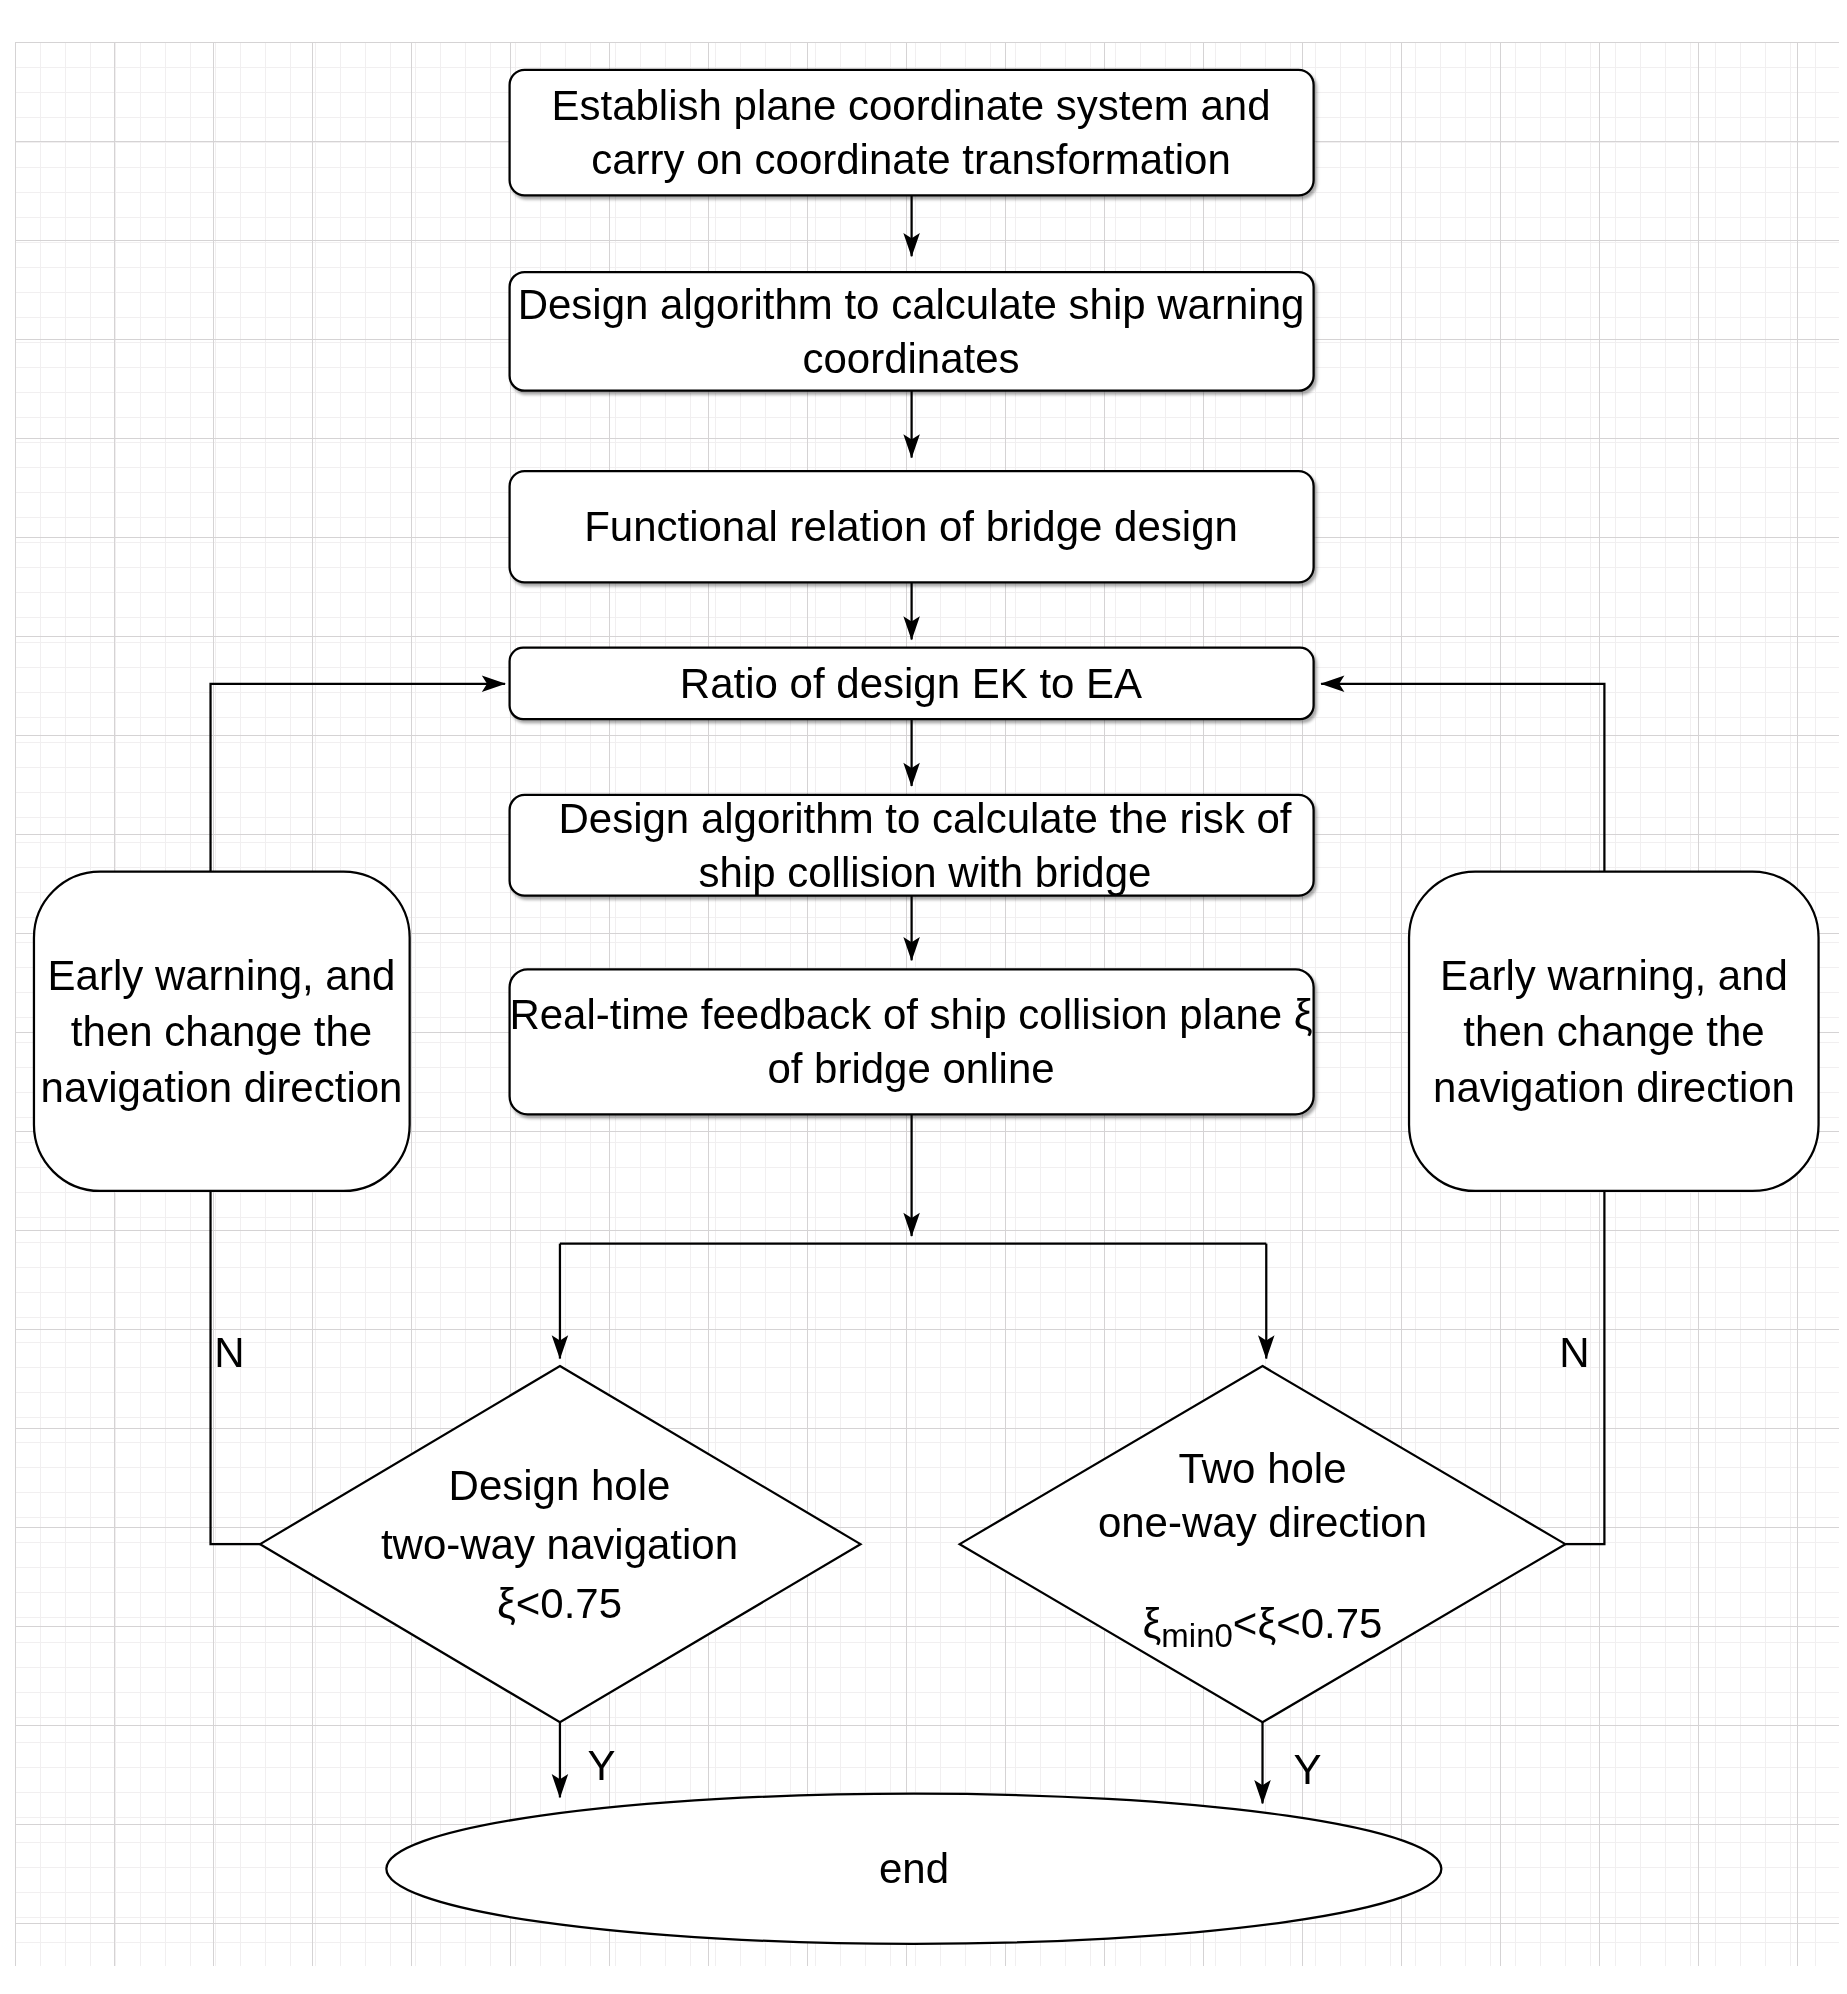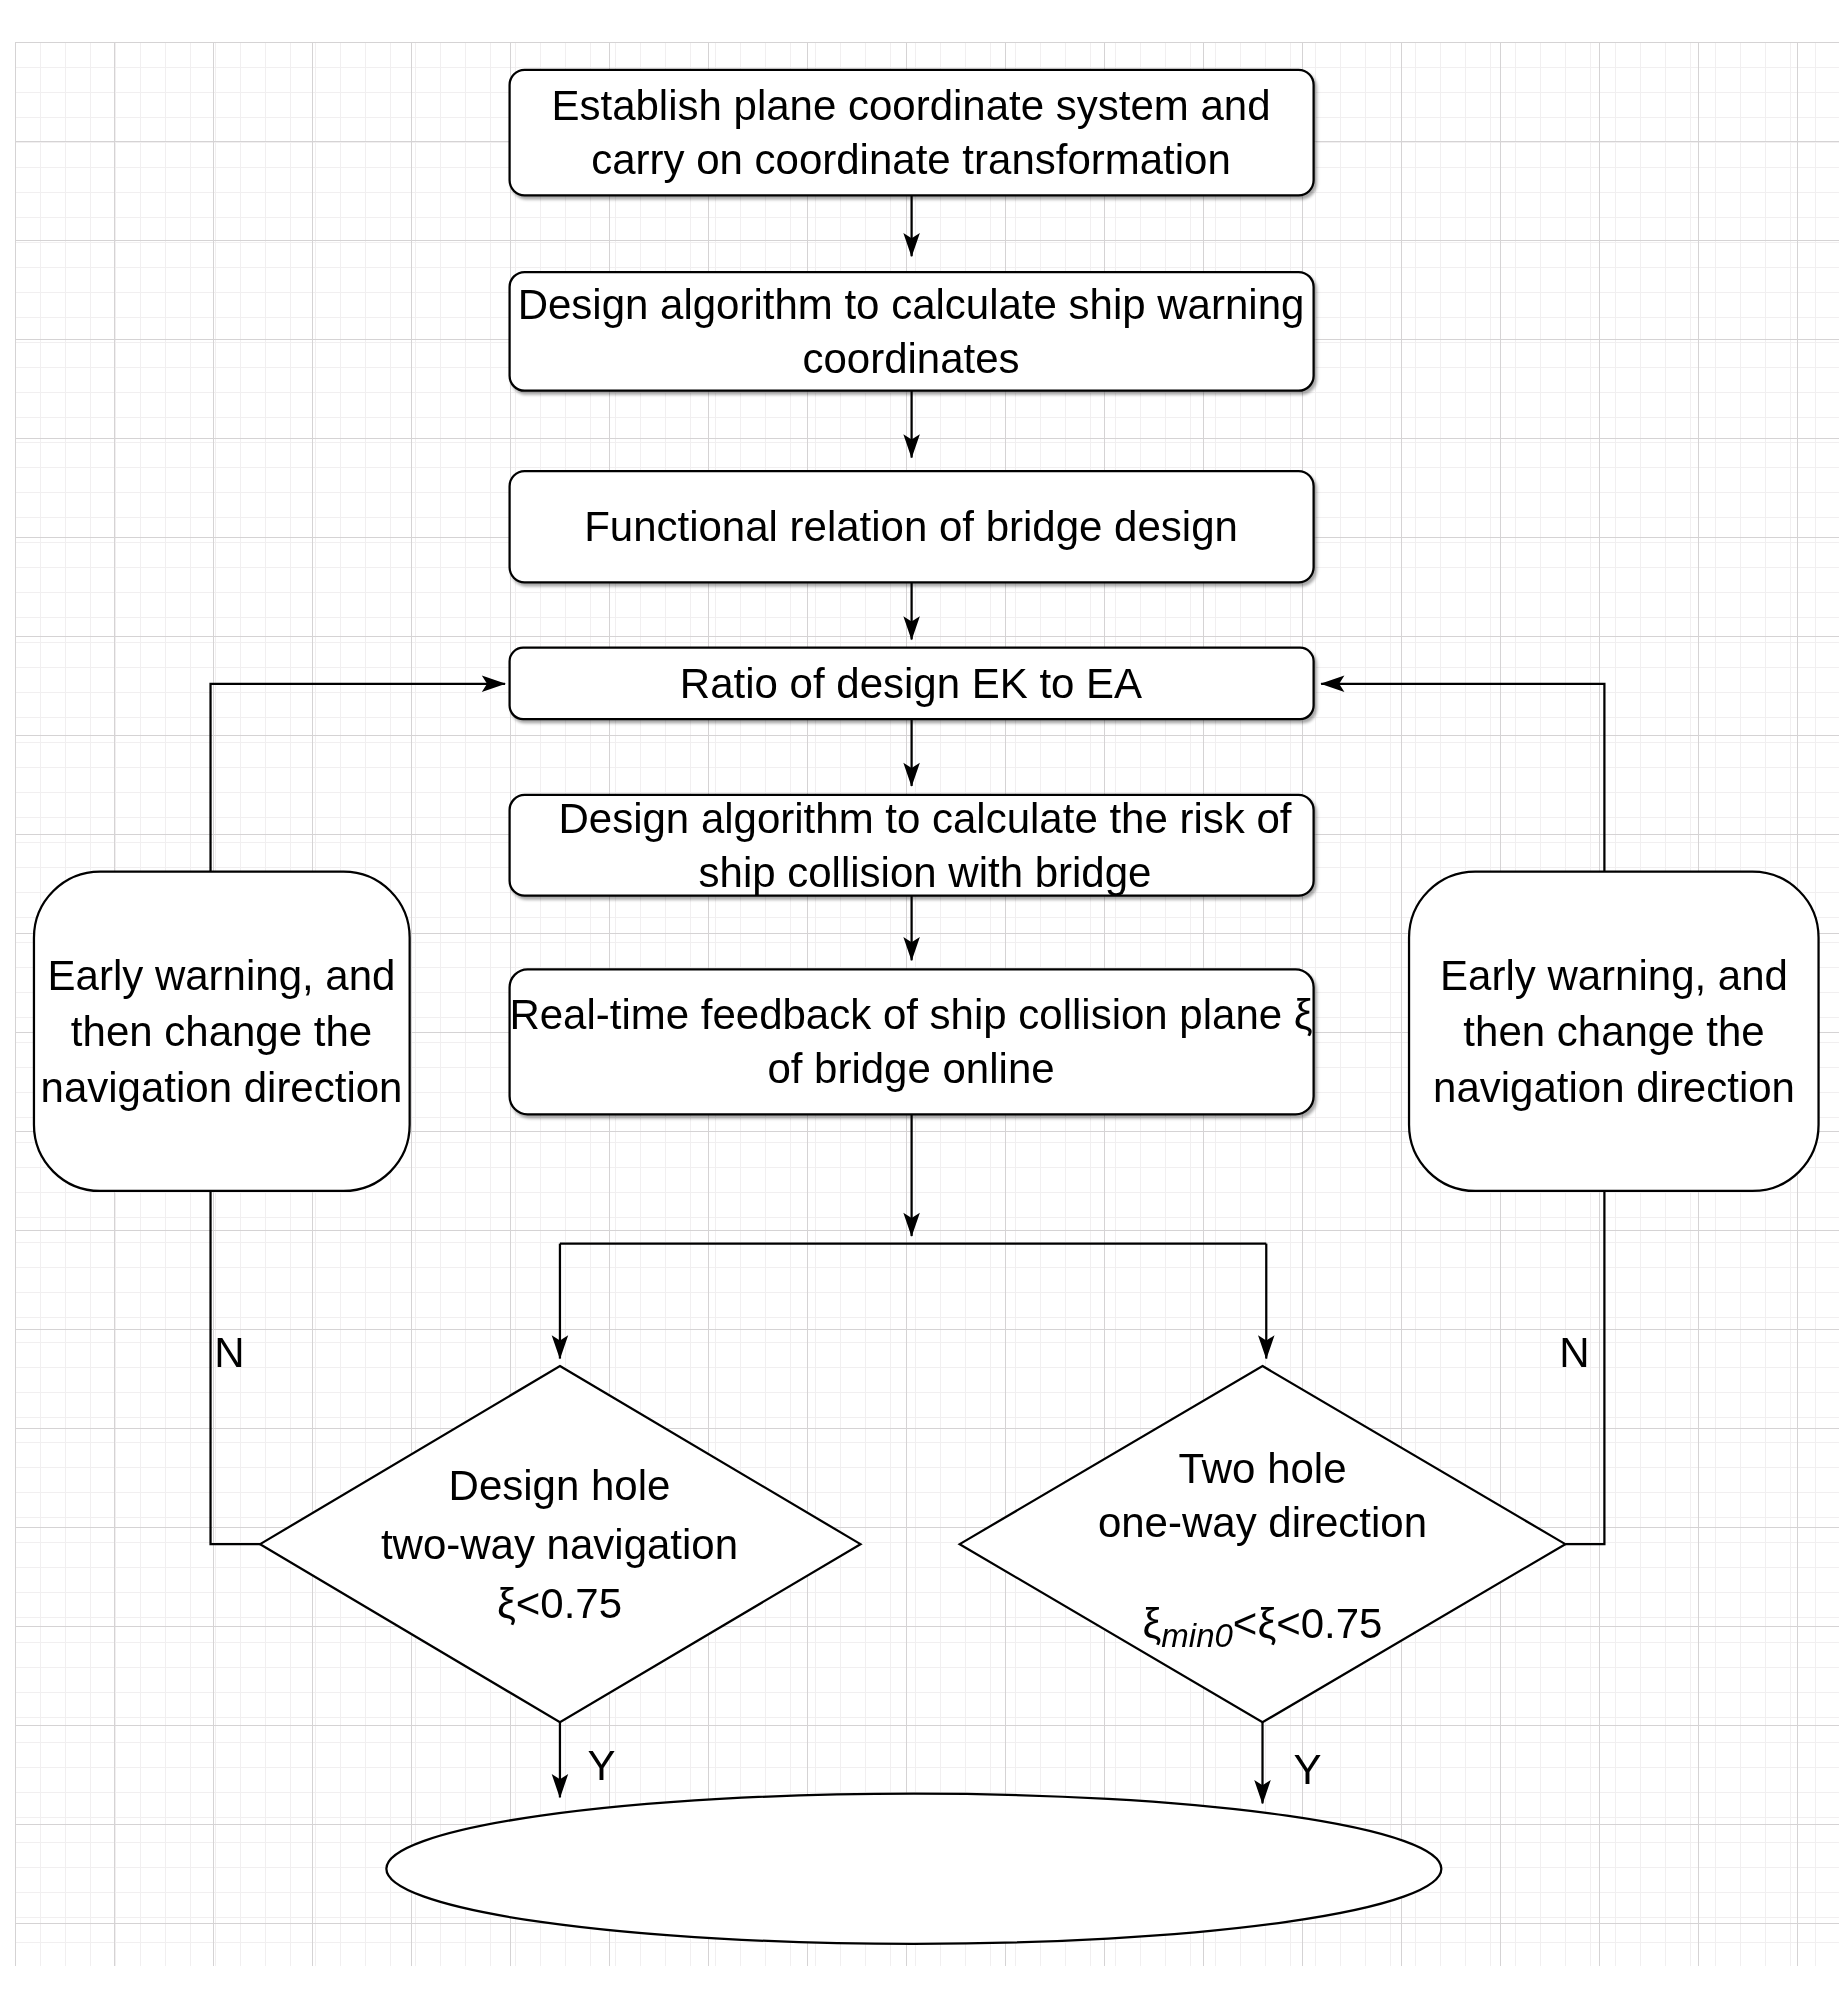--- a/index.html
+++ b/index.html
@@ -37,21 +37,20 @@
     white-space:nowrap;
     border-radius:16px;
   }
   .txt.diamond-txt{line-height:59px;}
   .txt .ln{display:block;}
   .edge-label{font-weight:400;}
   .sub{
     display:inline-block;
     font-size:33px;
     transform:translateY(9px);
-    font-style:italic;
   }
   .formula{white-space:nowrap;}
 </style>
 </head>
 <body>
 
 <div id="canvas">
   <div id="grid"></div>
 
   <svg id="shapes" width="1848" height="1995" viewBox="0 0 2459 2655">
@@ -142,20 +141,23 @@
 
   <div class="txt diamond-txt" style="left:1037px;top:1437px;width:451px;height:117px;line-height:54px;">
     <span class="ln">Two hole</span>
     <span class="ln">one-way direction</span>
   </div>
 
   <div class="txt" style="left:1037px;top:1591px;width:451px;height:68px;">
     <span class="formula"><span>ξ</span><span class="sub">min0</span><span>&lt;ξ&lt;0.75</span></span>
   </div>
 
+  <div class="txt" style="left:388px;top:1794px;width:1052px;height:150px;">
+    <span class="ln">end</span>
+  </div>
 
   <div class="txt edge-label" style="left:207px;top:1330px;width:45px;height:45px;">
     <span class="ln">N</span>
   </div>
   <div class="txt edge-label" style="left:1552px;top:1330px;width:45px;height:45px;">
     <span class="ln">N</span>
   </div>
   <div class="txt edge-label" style="left:579px;top:1743px;width:45px;height:45px;">
     <span class="ln">Y</span>
   </div>

